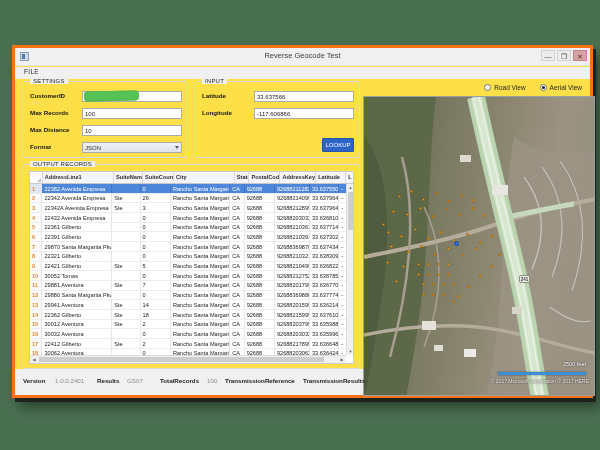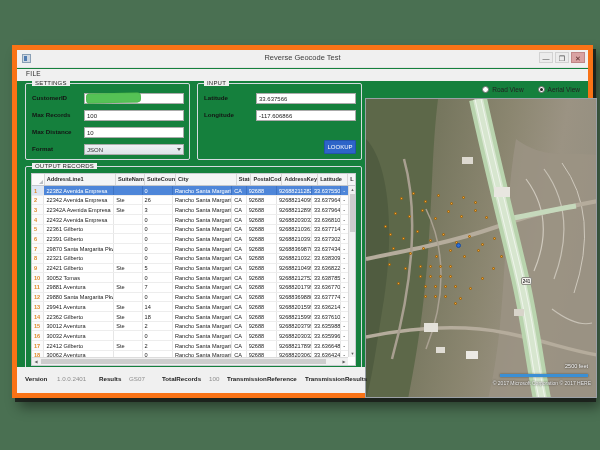--- a/index.html
+++ b/index.html
@@ -1,20 +1,20 @@
 <!DOCTYPE html>
 <html><head>
 <meta charset="utf-8">
 <style>
   * { margin:0; padding:0; box-sizing:border-box; }
   html,body { width:600px; height:450px; overflow:hidden; }
   body { background:#4a7052; font-family:"Liberation Sans", sans-serif; position:relative; }
 
   .window { position:absolute; left:12px; top:45px; width:581px; height:353px;
-    background:#15803d; border:5px solid #f97316;
+    background:#fde047; border:3px solid #f97316;
     box-shadow:3px 4px 0 rgba(25,28,25,.85), 7px 9px 12px rgba(0,0,0,.45); }
 
   
   .titlebar { position:absolute; left:0; top:0; right:0; height:18px; background:#f0f0f0;
     border-bottom:1px solid #e3e3e3; }
   .app-icon { position:absolute; left:5px; top:4px; width:9px; height:9px; background:#cfd8e2;
     border:1px solid #8aa0b5; }
   .app-icon:before { content:""; position:absolute; left:1px; top:1px; width:3px; height:5px; background:#4f7bb0; }
   .title-text { position:absolute; left:0; right:0; top:3px; text-align:center; font-size:7.5px; color:#3c3c3c; }
   .winbtns { position:absolute; right:3px; top:2px; display:flex; gap:2px; }

